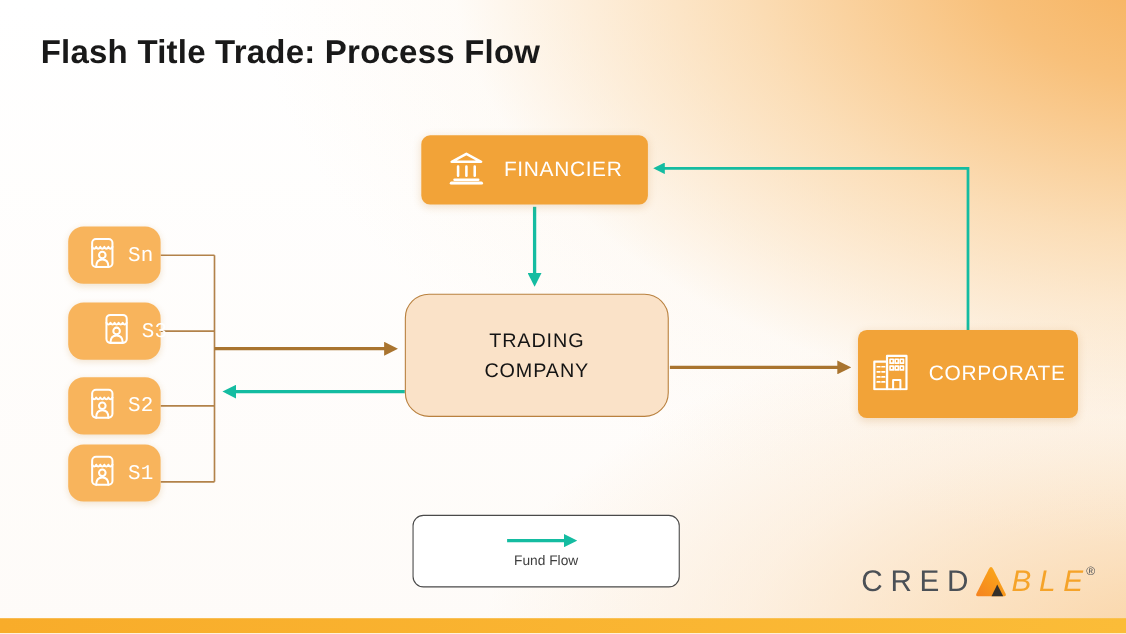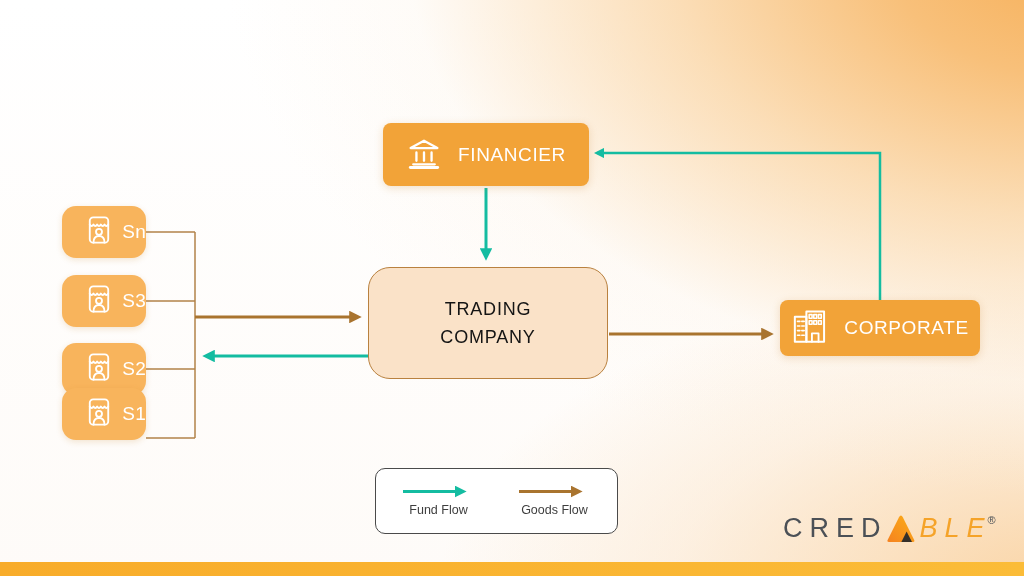--- a/index.html
+++ b/index.html
@@ -44,21 +44,21 @@
   }
   .node-orange { background: #F2A338; }
   .node-label {
     font-size: 19px;
     letter-spacing: 0.6px;
     font-weight: 400;
     white-space: nowrap;
   }
 
   .financier { left: 383px; top: 123px; width: 206px; height: 63px; gap: 16px; }
-  .corporate { left: 780px; top: 300px; width: 200px; height: 56px; gap: 13px; }
+  .corporate { left: 780px; top: 300px; width: 200px; height: 80px; gap: 13px; }
 
   .trading {
     position: absolute;
     left: 368px; top: 267px; width: 240px; height: 112px;
     background: #FAE2C8;
     border: 1.5px solid #B9813F;
     border-radius: 22px;
     display: flex;
     flex-direction: column;
     align-items: center;
@@ -70,31 +70,32 @@
     line-height: 28px;
   }
 
   .supplier {
     position: absolute;
     left: 62px; width: 84px; height: 52px;
     background: #F8B45C;
     border-radius: 14px;
     display: flex;
     align-items: center;
-    justify-content: flex-end;
+    justify-content: center;
     padding-left: 11px;
     gap: 9px;
     color: #FFFFFF;
     box-shadow: 0 2px 6px rgba(189,120,28,0.18);
+    font-family: Liberation Mono, monospace;
   }
   .supplier .node-label { font-size: 19px; letter-spacing: 0.3px; }
   .sup-0 { top: 206px; }
   .sup-1 { top: 275px; padding-left: 36px; }
   .sup-2 { top: 343px; }
-  .sup-3 { top: 388px; }
+  .sup-3 { top: 404px; }
 
   .legend {
     position: absolute;
     left: 375px; top: 468px; width: 243px; height: 66px;
     background: #FFFFFF;
     border: 1.5px solid #4A4A4A;
     border-radius: 10px;
     display: flex;
     align-items: center;
     justify-content: center;
@@ -125,20 +126,21 @@
     left: 0; top: 562px;
     width: 1024px; height: 14px;
     background: linear-gradient(90deg, #F8AC2A 0%, #FBBC38 100%);
   }
 </style>
 </head>
 <body>
 
 <div class="stage">
 
+  <h1 class="page-title">Flash Title Trade: Process Flow</h1>
 
   <svg class="connectors" viewBox="0 0 1024 576" xmlns="http://www.w3.org/2000/svg">
     <defs>
       <marker id="arr-teal" viewBox="0 0 10 10" refX="7" refY="5" markerWidth="4.2" markerHeight="4.2" orient="auto-start-reverse">
         <path d="M0 0 L10 5 L0 10 Z" fill="#14BCA1"></path>
       </marker>
       <marker id="arr-brown" viewBox="0 0 10 10" refX="7" refY="5" markerWidth="4.2" markerHeight="4.2" orient="auto-start-reverse">
         <path d="M0 0 L10 5 L0 10 Z" fill="#A9742F"></path>
       </marker>
     </defs>
@@ -240,31 +242,20 @@
     <div class="legend-item">
       <svg width="78" height="13">
         <defs>
           <marker id="leg-teal" viewBox="0 0 10 10" refX="7" refY="5" markerWidth="4" markerHeight="4" orient="auto">
             <path d="M0 0 L10 5 L0 10 Z" fill="#14BCA1"></path>
           </marker>
         </defs>
         <line x1="3" y1="6.5" x2="63" y2="6.5" stroke="#14BCA1" stroke-width="3" marker-end="url(#leg-teal)"></line>
       </svg>
       <span class="legend-text">Fund Flow</span>
-    </div>
-    <div class="legend-item">
-      <svg width="78" height="13">
-        <defs>
-          <marker id="leg-brown" viewBox="0 0 10 10" refX="7" refY="5" markerWidth="4" markerHeight="4" orient="auto">
-            <path d="M0 0 L10 5 L0 10 Z" fill="#A9742F"></path>
-          </marker>
-        </defs>
-        <line x1="3" y1="6.5" x2="63" y2="6.5" stroke="#A9742F" stroke-width="3" marker-end="url(#leg-brown)"></line>
-      </svg>
-      <span class="legend-text">Goods Flow</span>
     </div>
   </div>
 
   <div class="logo">
     <span class="logo-prefix">CRED</span>
     <svg class="logo-a" width="30" height="28" viewBox="0 0 32 30">
       <defs>
         <linearGradient id="lgA" x1="0" y1="1" x2="1" y2="0">
           <stop offset="0" stop-color="#F58220"></stop>
           <stop offset="1" stop-color="#FBAE17"></stop>

